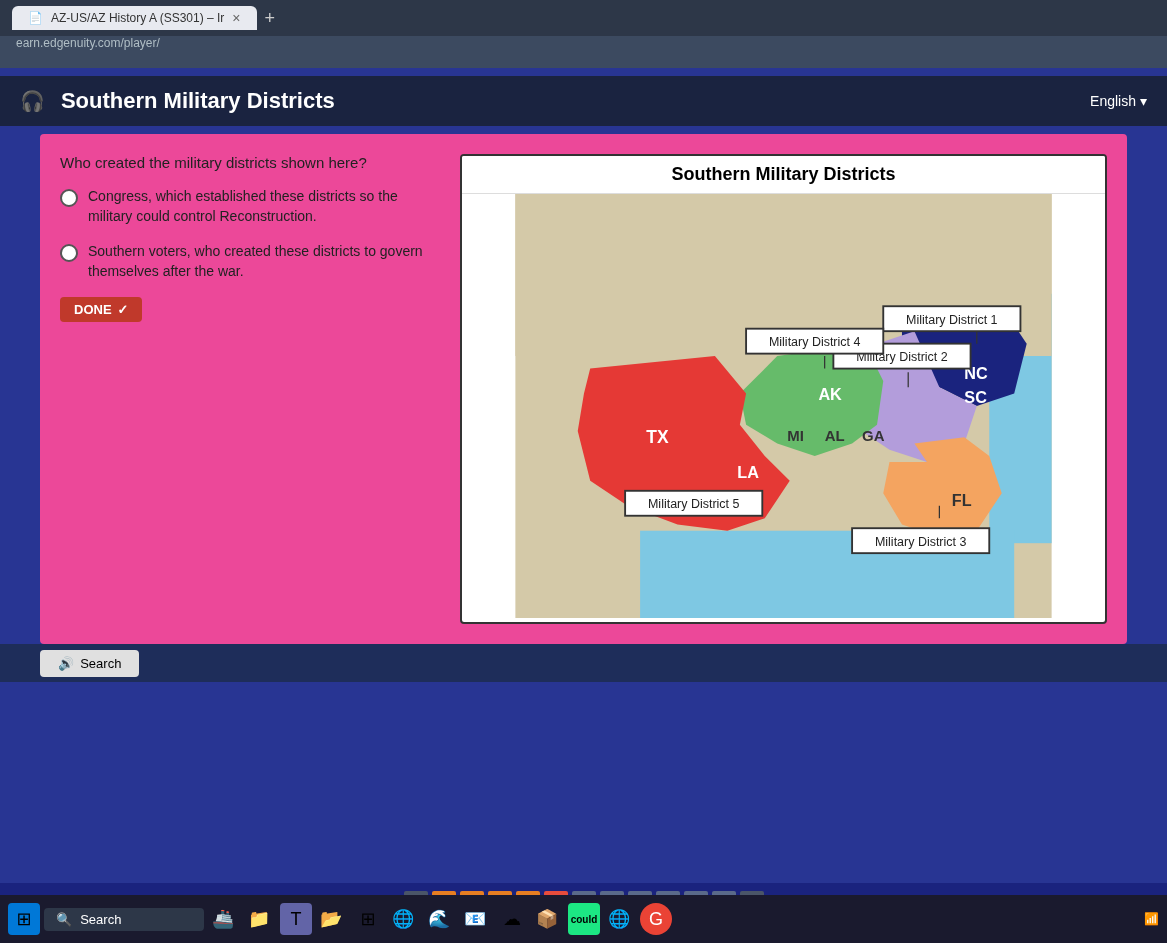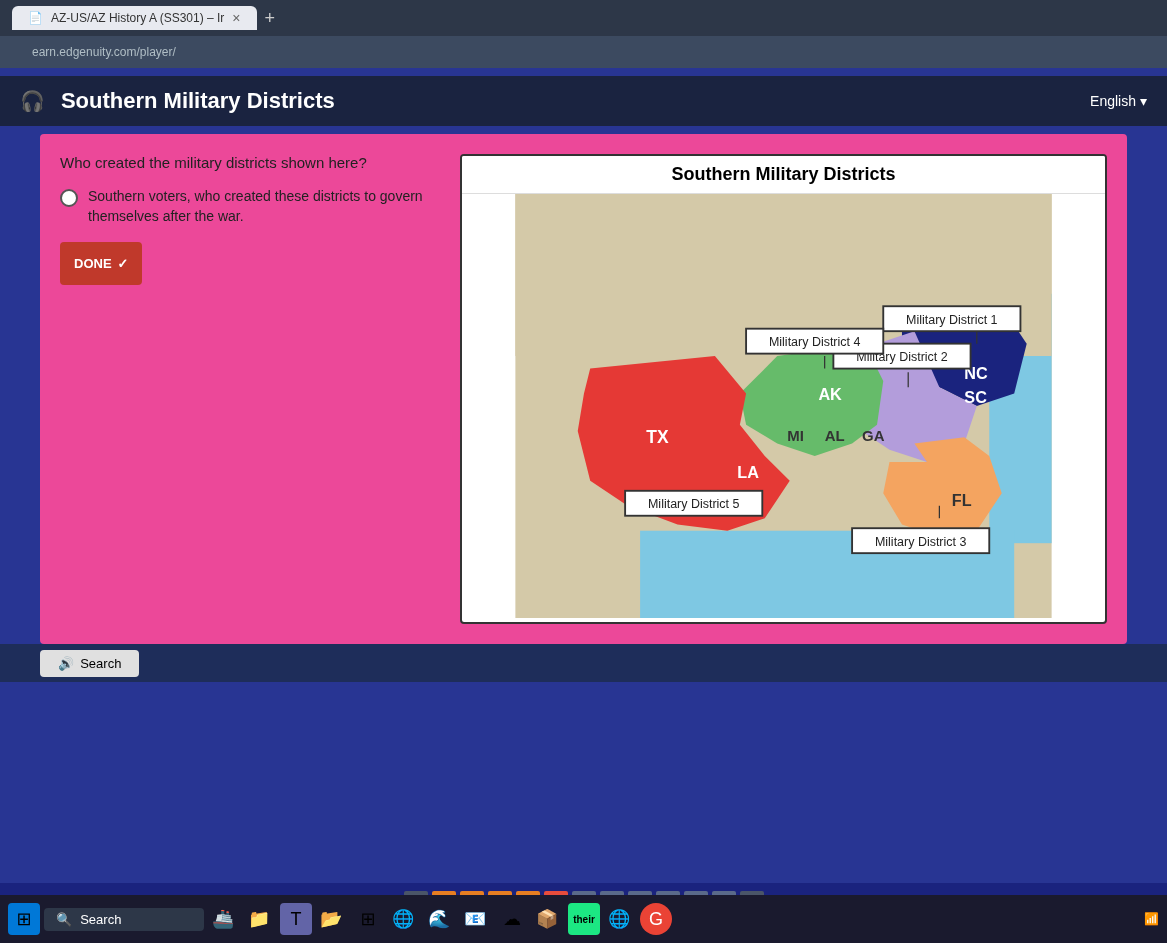--- a/index.html
+++ b/index.html
@@ -39,22 +39,22 @@
       color: #ccc;
       font-size: 18px;
       cursor: pointer;
     }
 
     
     .address-bar {
       background: #3c4a60;
       height: 32px;
       display: flex;
-      align-items: center;
-      padding: 0 32px;
+      align-items: flex-start;
+      padding: 0 16px;
       font-size: 12px;
       color: #b0bec5;
     }
 
     
     .main-area {
       background: #283593;
       padding: 8px 0 0 0;
       height: calc(943px - 68px - 60px);
     }
@@ -127,21 +127,21 @@
     }
     .option-text {
       font-size: 14px;
       color: #222;
       line-height: 1.4;
     }
     .done-button {
       background: #c0392b;
       color: white;
       border: none;
-      padding: 14px 14px;
+      padding: 5px 14px;
       border-radius: 4px;
       font-size: 13px;
       font-weight: bold;
       cursor: pointer;
       display: flex;
       align-items: center;
       gap: 6px;
       margin-top: 8px;
     }
 
@@ -308,20 +308,24 @@
       <span>▾</span>
     </div>
   </div>
 
   <div class="content-card">
 
     <div class="question-side">
       <div class="question-text">Who created the military districts shown here?</div>
 
 
+      <div class="answer-option">
+        <div class="radio-circle"></div>
+        <span class="option-text">Congress, which established these districts so the military could control Reconstruction.</span>
+      </div>
 
       <div class="answer-option">
         <div class="radio-circle"></div>
         <span class="option-text">Southern voters, who created these districts to govern themselves after the war.</span>
       </div>
 
       <button class="done-button">
         <span>DONE</span>
         <span>✓</span>
       </button>
@@ -442,20 +446,20 @@
   <div class="taskbar-icon">🚢</div>
   <div class="taskbar-icon">📁</div>
   <div class="taskbar-icon" style="background:#6264a7; border-radius:4px;">T</div>
   <div class="taskbar-icon">📂</div>
   <div class="taskbar-icon">⊞</div>
   <div class="taskbar-icon">🌐</div>
   <div class="taskbar-icon">🌊</div>
   <div class="taskbar-icon">📧</div>
   <div class="taskbar-icon">☁</div>
   <div class="taskbar-icon">📦</div>
-  <div class="taskbar-icon" style="background:#1ce783; color:#000; font-size:10px; font-weight:bold; border-radius:4px;">their</div>
+  <div class="taskbar-icon" style="background:#1ce783; color:#000; font-size:10px; font-weight:bold; border-radius:4px;">could</div>
   <div class="taskbar-icon">🌐</div>
   <div class="taskbar-icon" style="background:#ea4335; border-radius:50%; color:white;">G</div>
   <div class="taskbar-spacer"></div>
   <div class="taskbar-sys">
     <span>📶</span>
   </div>
 </div>
 
 </body></html>

